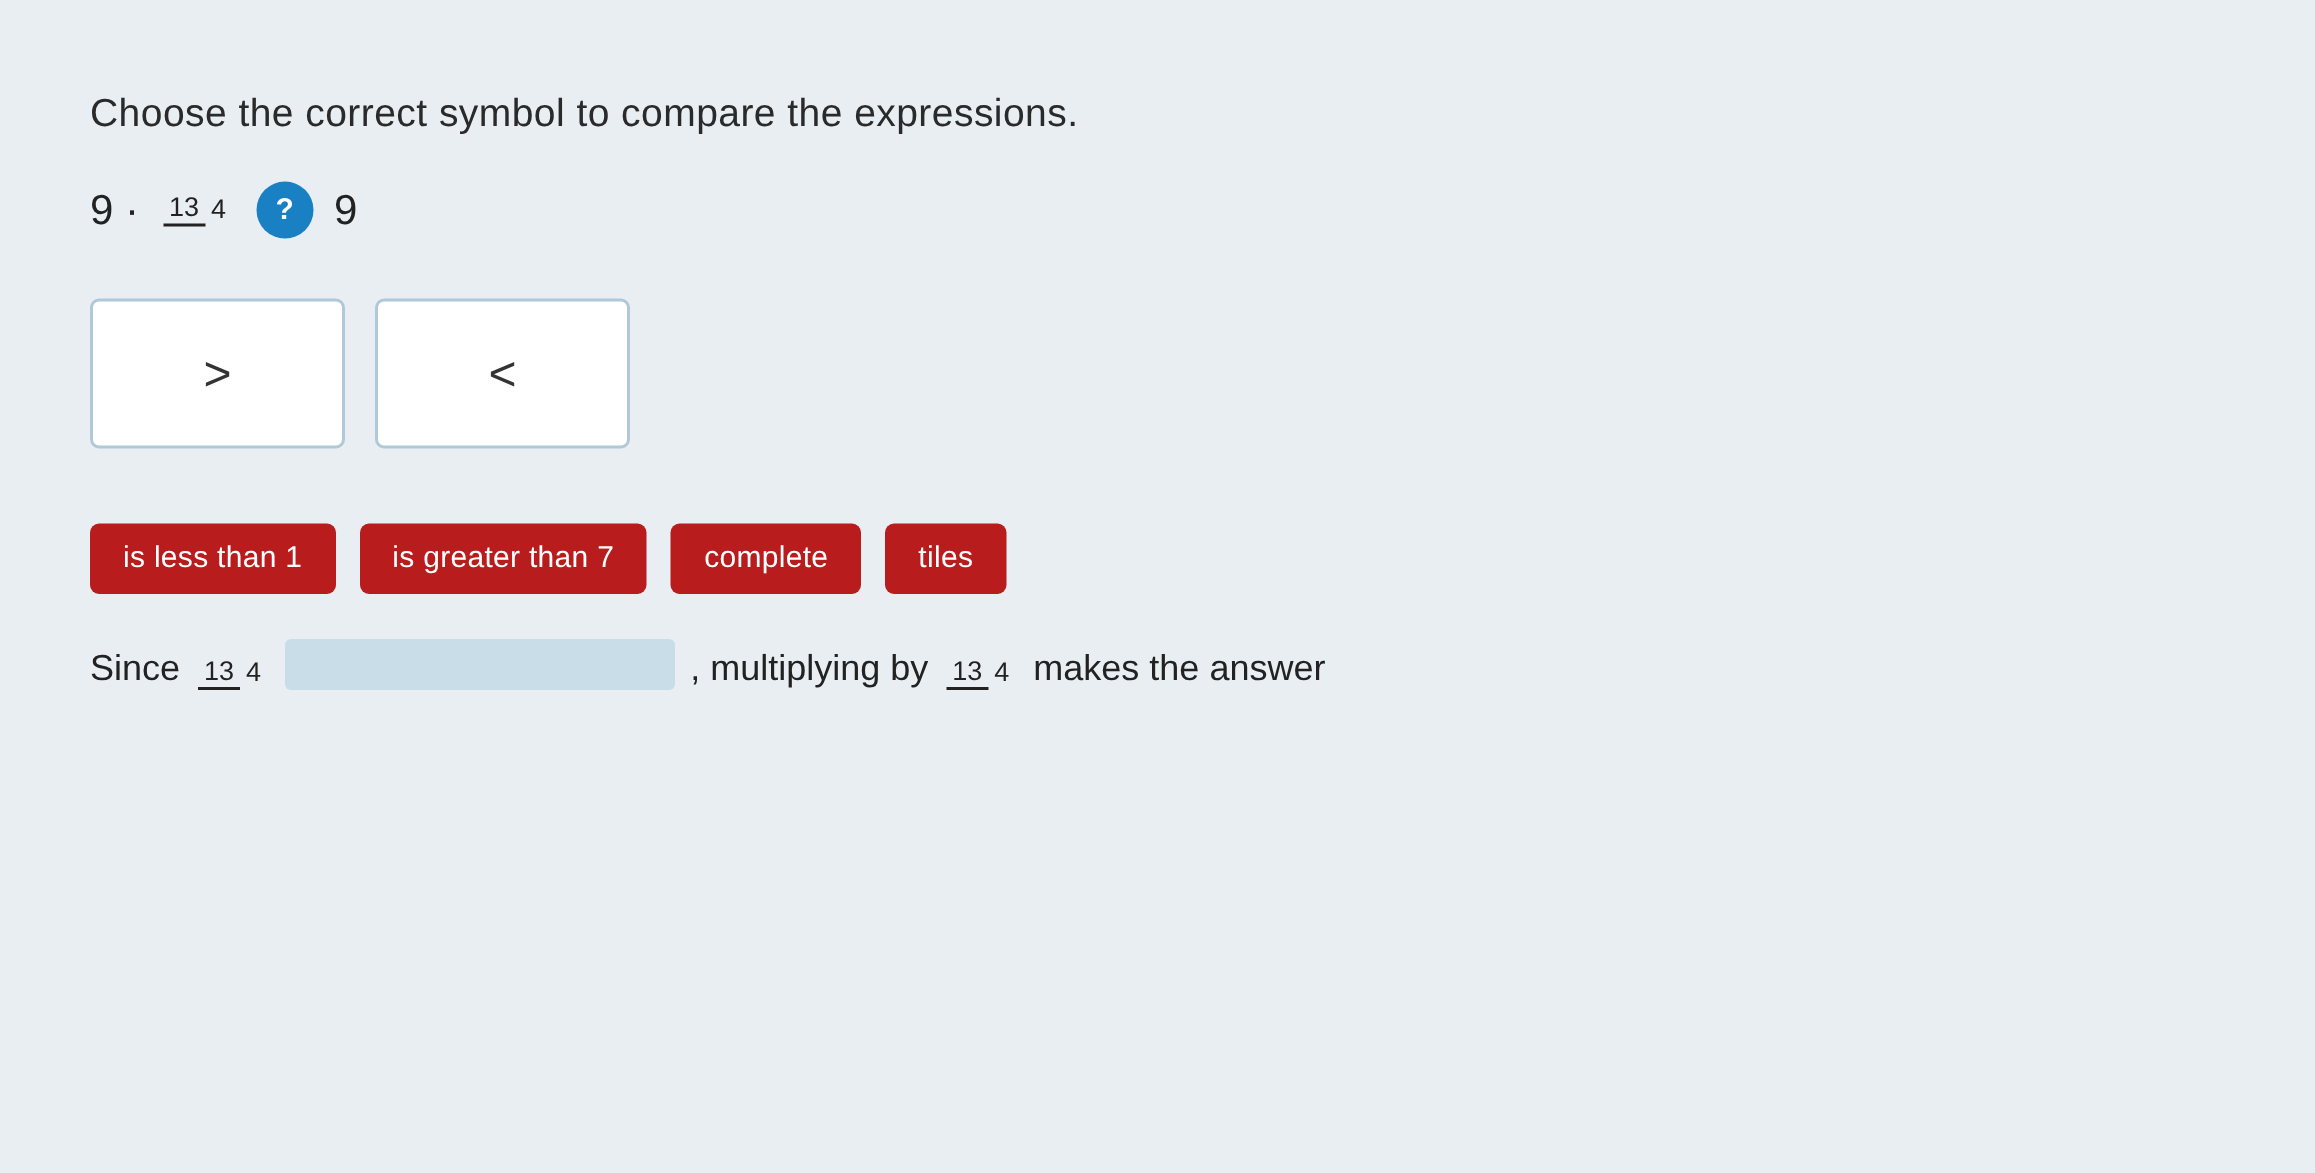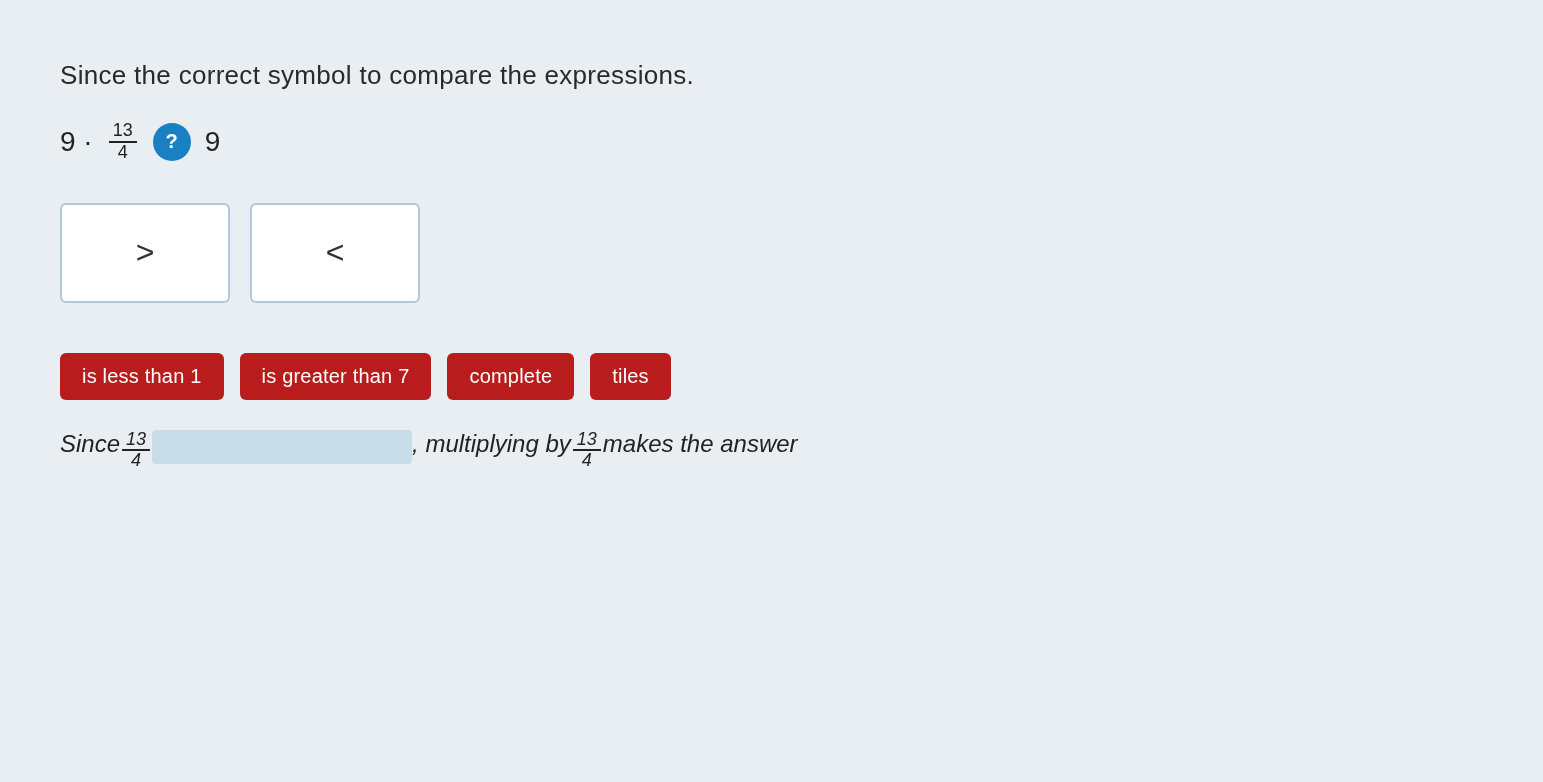--- a/index.html
+++ b/index.html
@@ -32,21 +32,21 @@
       align-items: center;
       gap: 14px;
       margin-bottom: 40px;
       font-size: 28px;
       color: #222;
       font-weight: 500;
     }
 
     .fraction {
       display: inline-flex;
-      flex-direction: column;
+      flex-direction: row;
       align-items: center;
       font-size: 20px;
       line-height: 1.1;
       vertical-align: middle;
       margin: 0 2px;
     }
 
     .fraction .numerator {
       border-bottom: 2px solid #222;
       padding: 0 4px;
@@ -118,26 +118,25 @@
       border-radius: 6px;
       padding: 12px 22px;
       font-size: 20px;
       cursor: grab;
       font-weight: 500;
       letter-spacing: 0.2px;
     }
 
     .completion-row {
       display: flex;
-      align-items: flex-start;
-      gap: 0;
+      align-items: flex-end;
+      gap: 10px;
       font-size: 24px;
       color: #222;
       flex-wrap: wrap;
-      font-style: italic;
     }
 
     .completion-blank {
       display: inline-block;
       width: 260px;
       height: 34px;
       background-color: #c8dde8;
       border-radius: 4px;
       vertical-align: middle;
     }
@@ -150,21 +149,21 @@
     .expr-number {
       font-size: 28px;
       font-weight: 500;
     }
   </style>
 </head>
 <body>
 
 <div class="page-container">
 
-  <div class="instruction-text">Since the correct symbol to compare the expressions.</div>
+  <div class="instruction-text">Choose the correct symbol to compare the expressions.</div>
 
   <div class="expression-row">
     <span class="expr-number">9 ·</span>
     <span class="fraction">
       <span class="numerator">13</span>
       <span class="denominator">4</span>
     </span>
     <button class="circle-button"></button>
     <span class="expr-number">9</span>
   </div>

